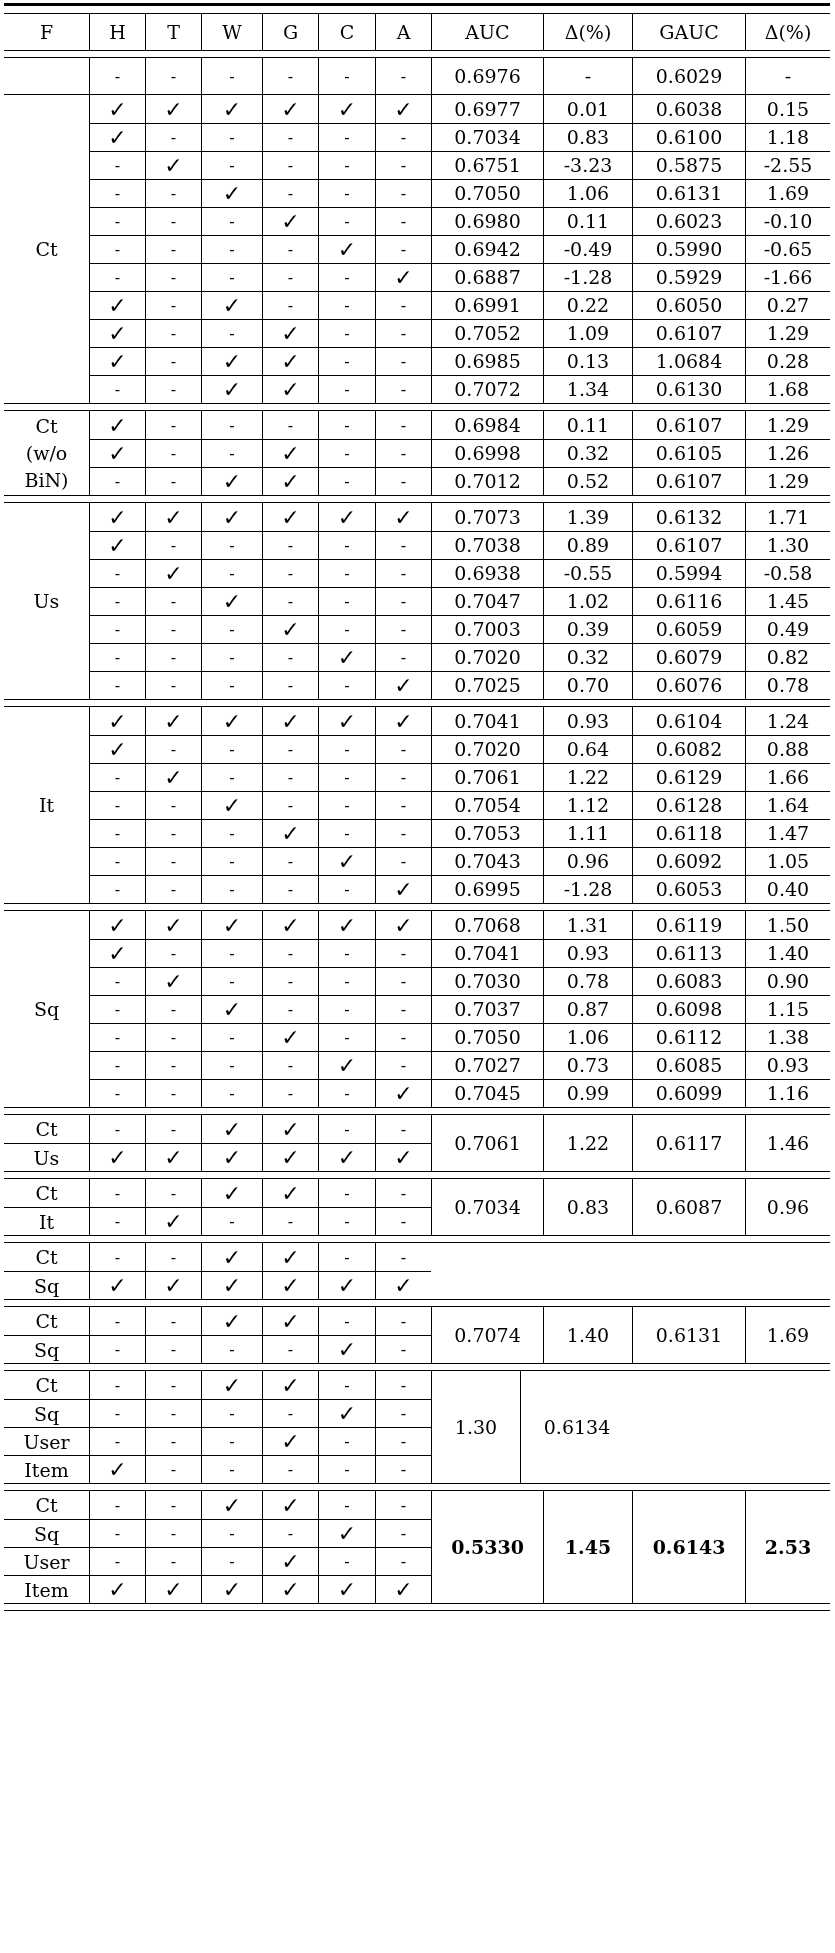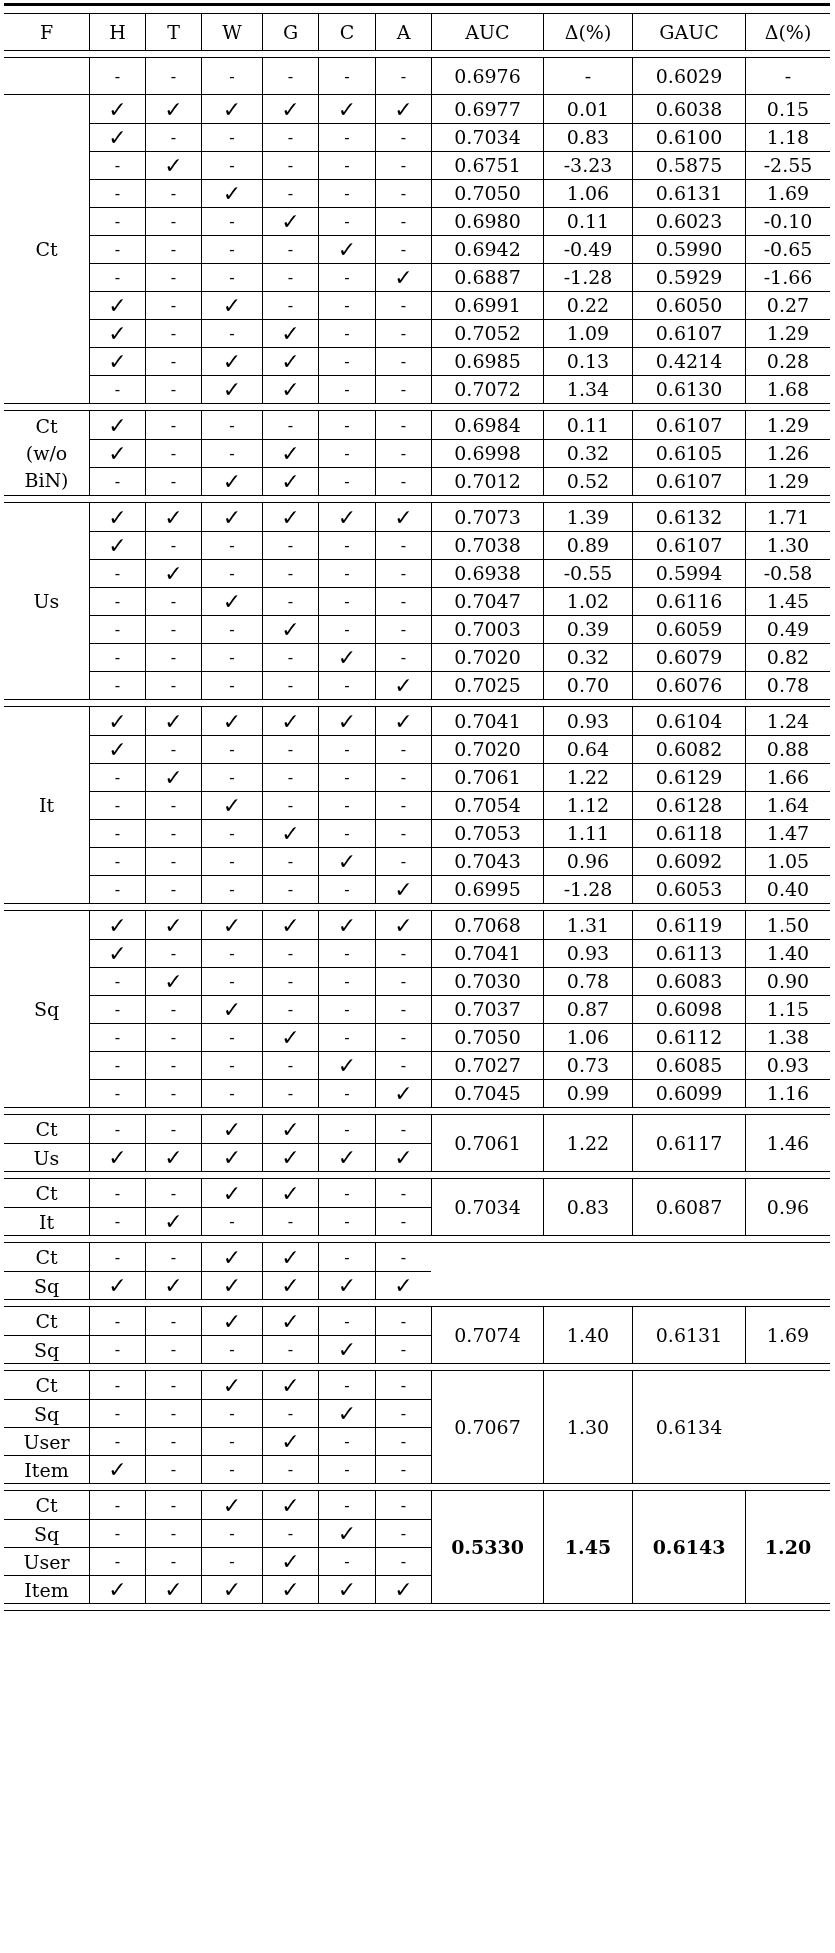--- a/index.html
+++ b/index.html
@@ -199,21 +199,21 @@
           <div class="row">
             <div class="cell c-f" style="border-top: none;"></div>
             <div class="cell c-h chk">✓</div>
             <div class="cell c-t dash">-</div>
             <div class="cell c-w chk">✓</div>
             <div class="cell c-g chk">✓</div>
             <div class="cell c-c dash">-</div>
             <div class="cell c-a dash">-</div>
             <div class="cell c-auc">0.6985</div>
             <div class="cell c-d1">0.13</div>
-            <div class="cell c-gauc">0.4214</div>
+            <div class="cell c-gauc">1.0684</div>
             <div class="cell c-d2">0.28</div>
           </div>
           <div class="row">
             <div class="cell c-f" style="border-top: none;"></div>
             <div class="cell c-h dash">-</div>
             <div class="cell c-t dash">-</div>
             <div class="cell c-w chk">✓</div>
             <div class="cell c-g chk">✓</div>
             <div class="cell c-c dash">-</div>
             <div class="cell c-a dash">-</div>
@@ -737,21 +737,20 @@
             <div class="cell c-f">Item</div>
             <div class="cell c-h chk">✓</div>
             <div class="cell c-t dash">-</div>
             <div class="cell c-w dash">-</div>
             <div class="cell c-g dash">-</div>
             <div class="cell c-c dash">-</div>
             <div class="cell c-a dash">-</div>
           </div>
         </div>
         <div class="combo-right">
-          <div class="cell c-auc">0.7067</div>
           <div class="cell c-d1">1.30</div>
           <div class="cell c-gauc">0.6134</div>
         </div>
       </div>
       <div class="dbl"></div>
       <div style="height: 6px;"></div>
       <div class="dbl"></div>
       <div class="combo">
         <div class="combo-left">
           <div class="row first">
@@ -788,21 +787,21 @@
             <div class="cell c-w chk">✓</div>
             <div class="cell c-g chk">✓</div>
             <div class="cell c-c chk">✓</div>
             <div class="cell c-a chk">✓</div>
           </div>
         </div>
         <div class="combo-right">
           <div class="cell c-auc bold">0.5330</div>
           <div class="cell c-d1 bold">1.45</div>
           <div class="cell c-gauc bold">0.6143</div>
-          <div class="cell c-d2 bold">1.20</div>
+          <div class="cell c-d2 bold">2.53</div>
         </div>
       </div>
     </div>
 
   <div class="dbl" style="margin-top:0"></div>
   <div style="height:6px"></div>
   <div class="dbl"></div>
 </div>
 
 </body></html>

